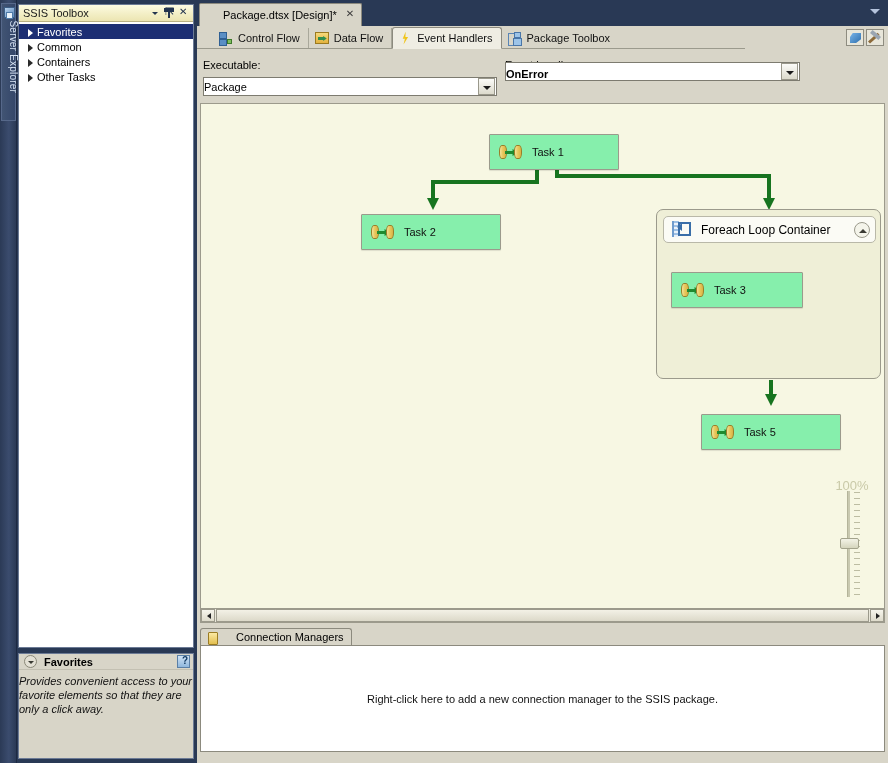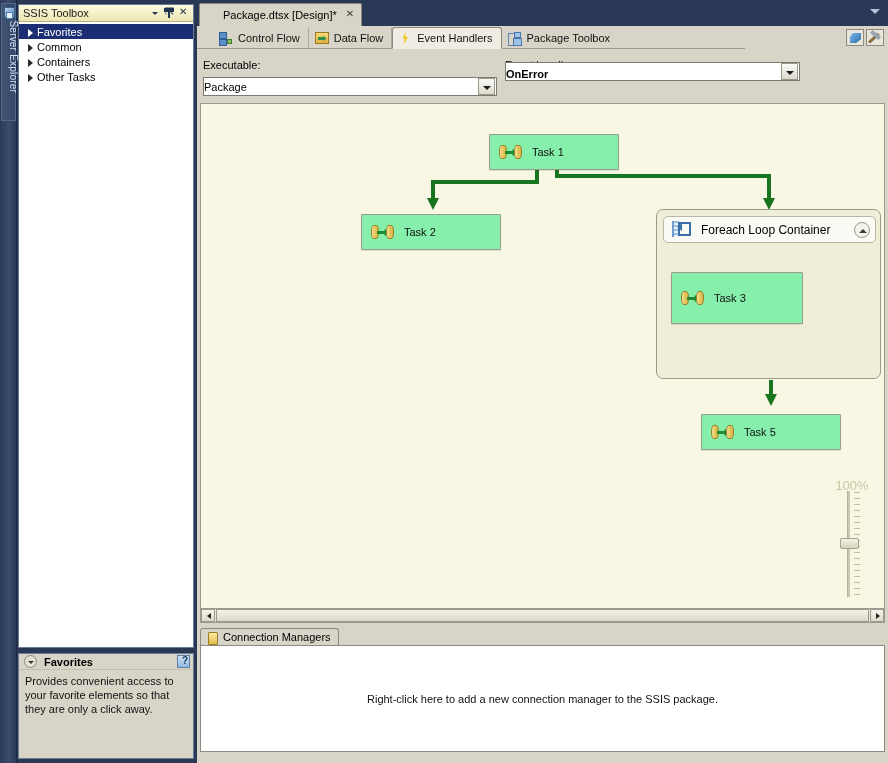--- a/index.html
+++ b/index.html
@@ -105,21 +105,21 @@
     border-top:3px solid #3a3a33;
   }
   #fav-desc-title { flex: 1; font-weight: bold; font-size: 11px; padding-left: 7px; }
   #fav-help-btn {
     width: 13px; height: 13px; background: linear-gradient(to bottom,#cfe2f5,#8fb7dd);
     border: 1px solid #5a7fa6; position: relative;
   }
   #fav-help-btn:after {
     content:"?"; position:absolute; left:4px; top:-1px; font-size:10px; color:#123a63; font-weight:bold;
   }
-  #fav-desc-body { padding: 4px 6px; font-size: 11px; line-height: 14px; color: #111; }
+  #fav-desc-body { padding: 4px 0; font-size: 11px; line-height: 14px; color: #111; font-style: italic; }
 
   
   #doc-area {
     position: absolute; left: 197px; top: 0px; width: 691px; height: 763px;
     background: #d8d5c8;
   }
   #doc-tabstrip {
     position: absolute; left: 0; top: 0; width: 691px; height: 26px;
     background: #293955;
   }
@@ -369,21 +369,21 @@
     flex: 1; height: 13px; background: linear-gradient(to bottom,#f3f1e6,#dcd9c9);
     border: 1px solid #9c9a8c; margin: 0 1px;
   }
 
   
   #cm-pane {
     position: absolute; left: 3px; top: 627px; width: 685px; height: 133px;
   }
   #cm-tabrow { height: 18px; display: flex; align-items: flex-end; }
   #cm-tab {
-    height: 17px; display: flex; align-items: center; gap: 5px;
+    height: 17px; display: flex; align-items: center; gap: 18px;
     padding: 0 7px 0 5px; background: #d8d5c8;
     border: 1px solid #8c8a7e; border-bottom: none; border-radius: 3px 3px 0 0;
     font-size: 11px;
   }
   .cm-icon { width: 12px; height: 13px; position: relative; flex: 0 0 12px; }
   .cm-icon:after {
     content:""; position:absolute; left:2px; top:1px; width:8px; height:11px;
     background: linear-gradient(to bottom,#fbe9a4,#e3bf4f);
     border: 1px solid #9b7c23; border-radius: 1px;
   }
@@ -533,21 +533,21 @@
         <span class="loop-icon">
           <span class="bars"></span>
             <span class="sq"></span>
             <span class="sq2"></span>
             <span class="tick"></span>
         </span>
         <span id="container-title">Foreach Loop Container</span>
         <span id="container-collapse"></span>
       </div>
 
-      <div class="node" style="left:14px; top:54px; width:132px; height:52px;">
+      <div class="node" style="left:14px; top:54px; width:132px; height:36px;">
         <span class="task-icon">
           <span class="cyl l"></span>
             <span class="arw"></span>
             <span class="cyl r"></span>
         </span>
         <span class="node-label">Task 3</span>
       </div>
 
     </div>
 

